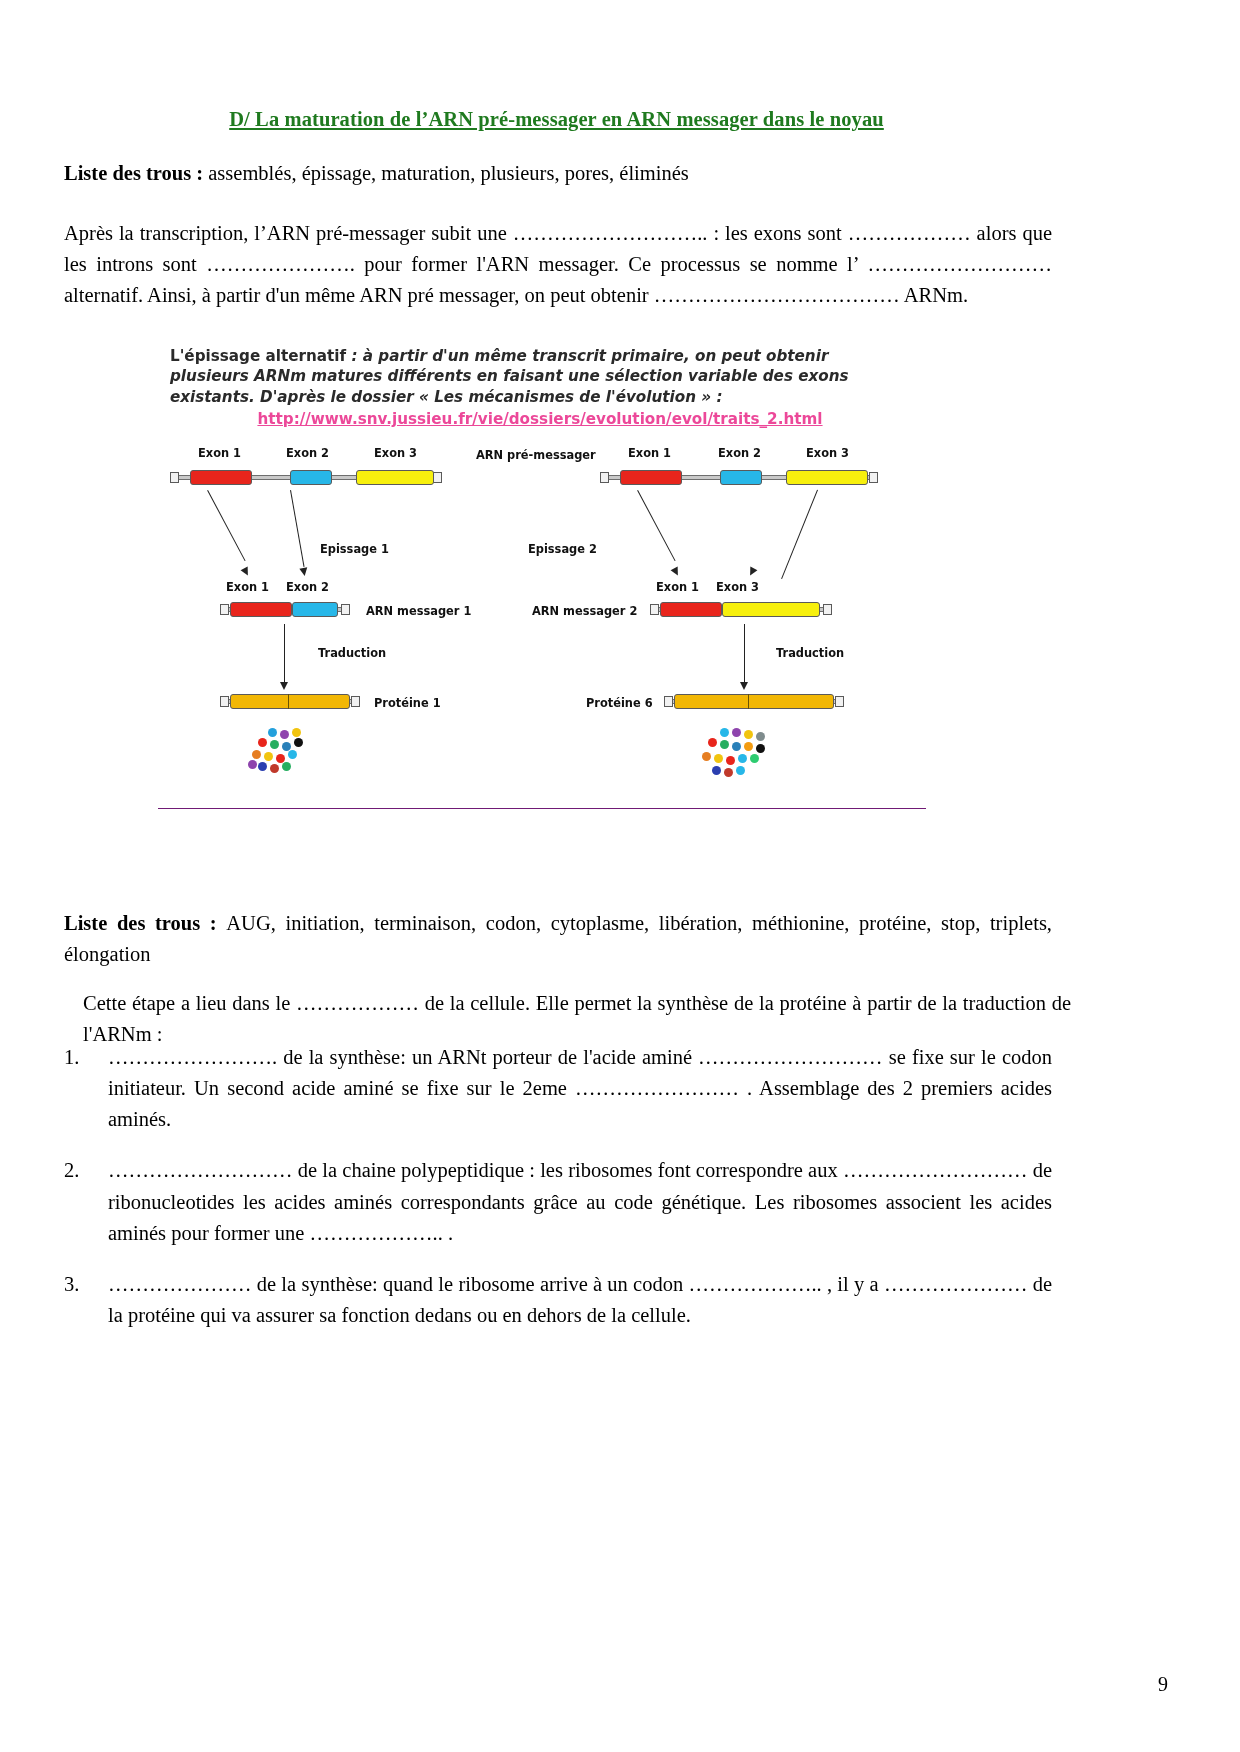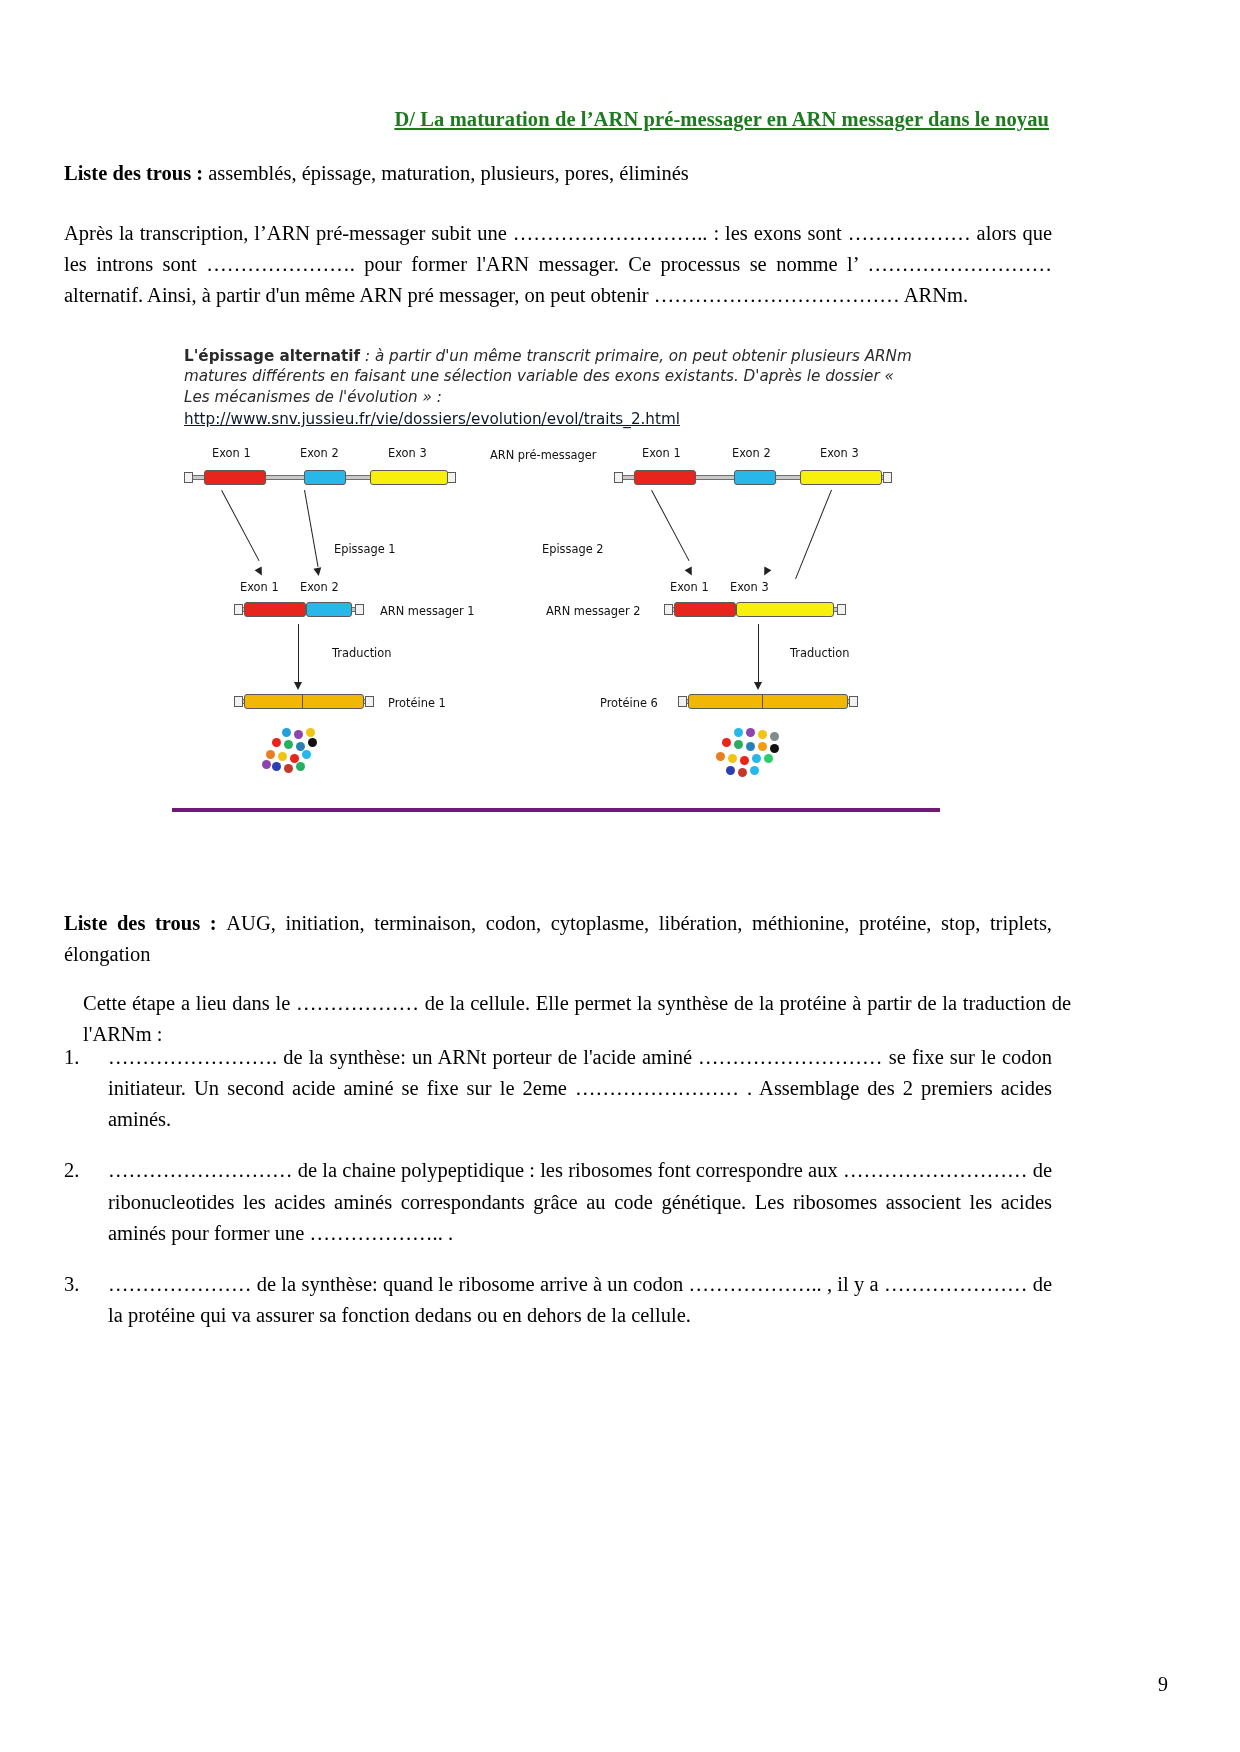--- a/index.html
+++ b/index.html
@@ -6,21 +6,21 @@
   body {
     width:1240px; height:1752px;
     font-family:"Liberation Serif", serif;
     color:#000000;
     position:relative;
     overflow:hidden;
   }
   .page { position:relative; width:1240px; height:1752px; box-sizing:border-box; }
 
   .heading {
-    text-align:right;
+    text-align:center;
     color:#1f7a1f;
     font-weight:bold;
     font-size:20.5px;
     text-decoration:underline;
     letter-spacing:0.1px;
   }
   #heading-d { position:absolute; left:64px; top:108px; width:985px; }
   #heading-e { position:absolute; left:64px; top:862px; width:960px; text-align:center; }
 
   .lead-label { font-weight:bold; }
@@ -32,32 +32,33 @@
   #liste-e { left:64px; top:908px; width:988px; text-align:justify; }
   #para-e  { left:64px; top:988px; width:988px; text-align:justify;margin-left:19px; }
 
   .ol-steps { position:absolute; left:64px; top:1042px; width:988px; font-size:20.5px; line-height:1.52; }
   .step { display:flex; margin-bottom:20px; }
   .step-num { width:44px; flex:0 0 44px; }
   .step-body { flex:1 1 auto; text-align:justify; }
 
   
   .figure {
-    position:absolute; left:172px; top:338px; width:768px; height:470px;
+    position:absolute; left:158px; top:338px; width:768px; height:470px;
     background:#ffffff;
-    border-bottom:4px solid #701a75;
+    border-bottom:1px solid #701a75;
+    font-weight:bold;
   }
   .fig-caption {
     position:absolute; left:12px; top:8px; width:740px;
     font-family:"DejaVu Sans", sans-serif;
     font-size:15.2px; line-height:1.34; color:#2a2a2a;
     font-style:italic;
   }
   .fig-caption b { font-style:normal; }
-  .fig-url { color:#0f172a; text-decoration:underline; font-style:normal; display:block; margin-top:2px; }
+  .fig-url { color:#ec4899; text-decoration:underline; font-style:normal; display:block; margin-top:2px;text-align:center; }
   .fig-src { font-style:italic; }
 
   .diagram { position:absolute; left:0; top:108px; width:768px; height:350px; }
 
   .lbl {
     position:absolute;
     font-family:"DejaVu Sans", sans-serif;
     font-size:11.4px; color:#111; white-space:nowrap;
   }
 

